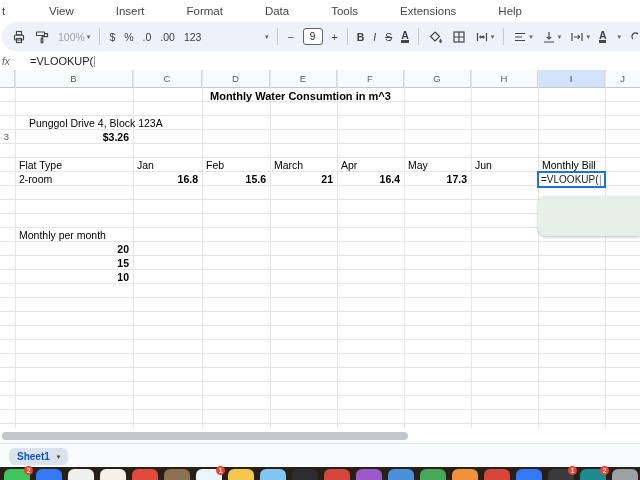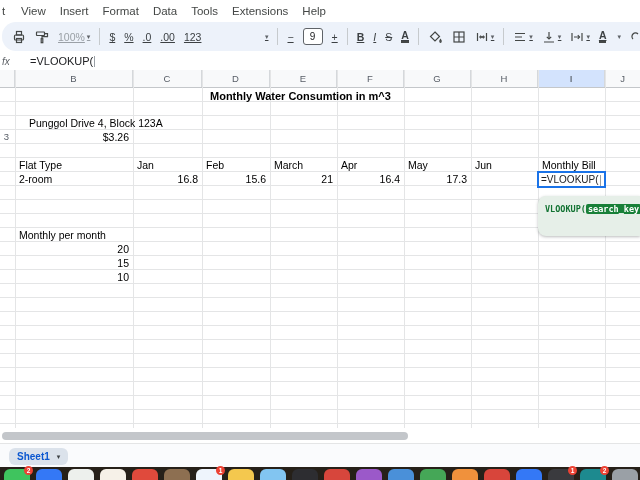--- a/index.html
+++ b/index.html
@@ -2,25 +2,25 @@
 <html><head>
 <meta charset="utf-8">
 <style>
   html,body{margin:0;padding:0;}
   body{width:640px;height:480px;position:relative;overflow:hidden;
        font-family:"Liberation Sans",sans-serif;background:#fff;color:#202124;}
   .abs{position:absolute;}
   
   #menubar{top:0;left:0;width:640px;height:21px;background:#fff;display:flex;align-items:center;gap:14px;padding-left:10px;box-sizing:border-box;}
   #menubar .clip{width:5px;overflow:hidden;margin-left:-8px;color:#444746;font-size:11.5px;}
-  .menu-item{font-size:11.5px;color:#444746;white-space:nowrap;}
+  .menu-item{font-size:11.5px;color:#444746;white-space:nowrap;margin-left:28px;}
   
   #toolbar{top:22px;left:2px;width:638px;height:29px;background:#edf2fa;border-radius:14px 0 0 14px;
            display:flex;align-items:center;gap:9px;padding-left:10px;box-sizing:border-box;overflow:hidden;}
-  .tbi{display:flex;align-items:center;justify-content:center;color:#3c4043;font-size:10.5px;white-space:nowrap;flex:0 0 auto;text-decoration:underline;}
+  .tbi{display:flex;align-items:center;justify-content:center;color:#3c4043;font-size:10.5px;white-space:nowrap;flex:0 0 auto;}
   .tb-sep{width:1px;height:17px;background:#c6cacd;flex:0 0 auto;}
   .caret{font-size:7px;color:#5f6368;margin-left:2px;}
   .grayed{color:#9aa0a6;}
   .fsbox{width:18px;height:15px;border:1px solid #5f6368;border-radius:3px;background:#fff;
          display:flex;align-items:center;justify-content:center;font-size:10px;color:#202124;}
   .b{font-weight:bold;} .i{font-style:italic;} .s{text-decoration:line-through;}
   .acolor{border-bottom:3px solid #444746;line-height:10px;font-weight:bold;}
   svg.ic{stroke:#444746;fill:none;stroke-width:1.2;}
   
   #formulabar{top:52px;left:0;width:640px;height:18px;background:#fff;border-bottom:1px solid #e3e5e8;
@@ -31,21 +31,21 @@
   
   #colheaders{top:70px;left:0;width:640px;height:18px;display:flex;background:#f8f9fa;border-bottom:1px solid #c4c7ca;box-sizing:border-box;}
   .ch{height:100%;box-sizing:border-box;border-right:1px solid #d5d8db;display:flex;align-items:center;justify-content:center;
       font-size:9.5px;color:#575d66;}
   .ch.sel{background:#d3e3fd;color:#373c41;}
   
   #grid{top:88px;left:0;width:640px;height:340px;background:
         repeating-linear-gradient(to bottom,transparent 0 13px,#e4e5e6 13px 14px);}
   .vline{position:absolute;top:70px;width:1px;height:358px;background:#e4e5e6;}
   .cell{position:absolute;height:14px;line-height:14px;font-size:10.5px;color:#000;white-space:nowrap;}
-  .num{text-align:right;}
+  .num{text-align:right;font-weight:bold;}
   #sheet-title{font-weight:bold;font-size:11px;}
   #active-cell{position:absolute;left:537px;top:171px;width:69px;height:17px;border:2px solid #1a73e8;
                background:#fff;box-sizing:border-box;font-size:10px;line-height:13px;padding-left:2px;color:#202124;white-space:nowrap;}
   
   #tooltip{position:absolute;left:538px;top:196px;width:102px;height:40px;background:#e6efe8;
            border-radius:8px 0 0 8px;box-shadow:0 1px 3px rgba(60,64,67,.35);
            font-family:"DejaVu Sans Mono",monospace;font-size:8.5px;font-weight:bold;color:#137333;
            padding:6px 0 0 7px;box-sizing:border-box;line-height:14px;}
   #tooltip .chip{background:#188038;color:#fff;border-radius:2px;padding:0 2px;}
   
@@ -223,21 +223,20 @@
 <span class="cell num" style="left:495px;top:172px;width:59px">18</span>
 
 <div id="active-cell"><span>=VLOOKUP(</span><span class="cursorbar"></span></div>
 
 <span class="cell" style="left:19px;top:228px">Monthly per month</span>
 <span class="cell num" style="left:19px;top:242px;width:110px">20</span>
 <span class="cell num" style="left:19px;top:256px;width:110px">15</span>
 <span class="cell num" style="left:19px;top:270px;width:110px">10</span>
 
 <div id="tooltip">
-  <div><span>VLOOKUP(</span><span class="chip">search_key</span></div>
 </div>
 
 <div class="abs" id="hscroll"></div>
 
 <div class="abs" id="footer">
   <div id="sheet-tab">
     <span class="lbl">Sheet1</span>
     <span class="caret">▾</span>
   </div>
 </div>

